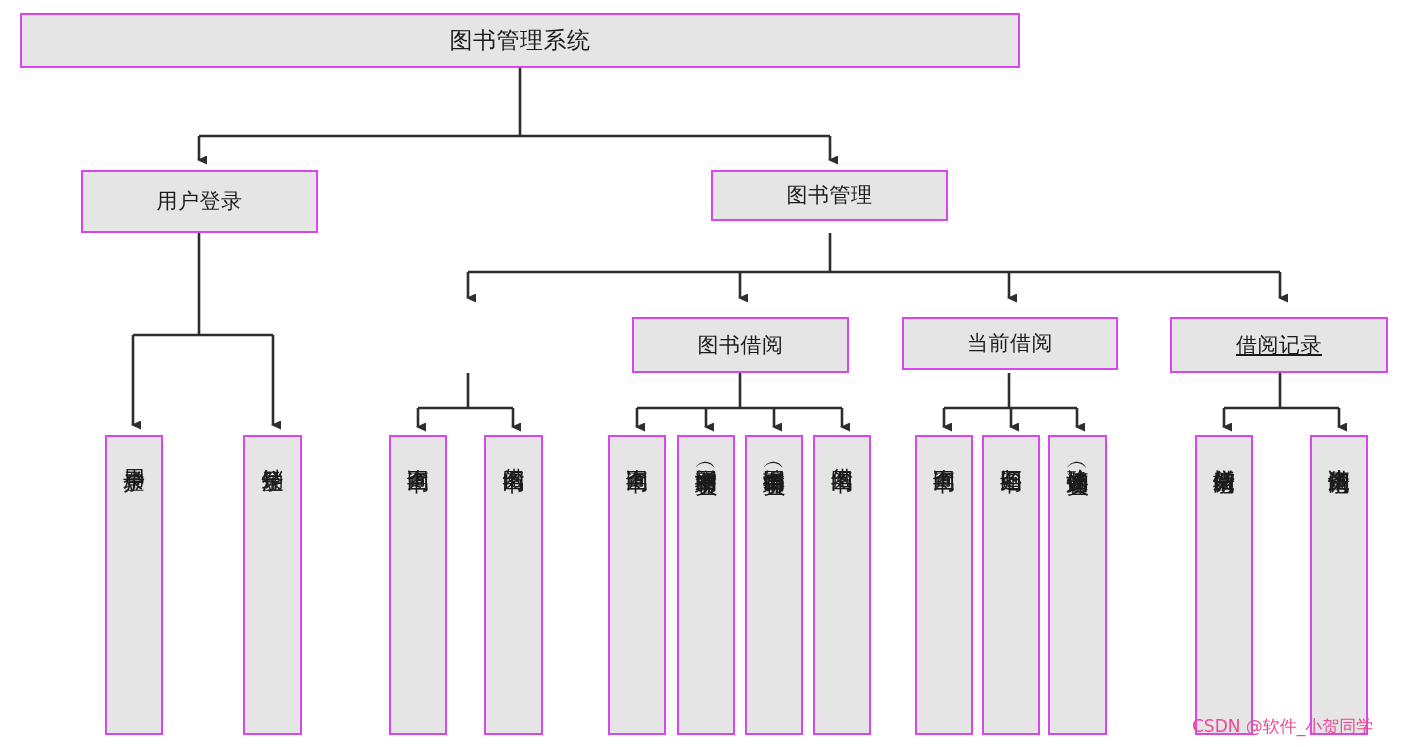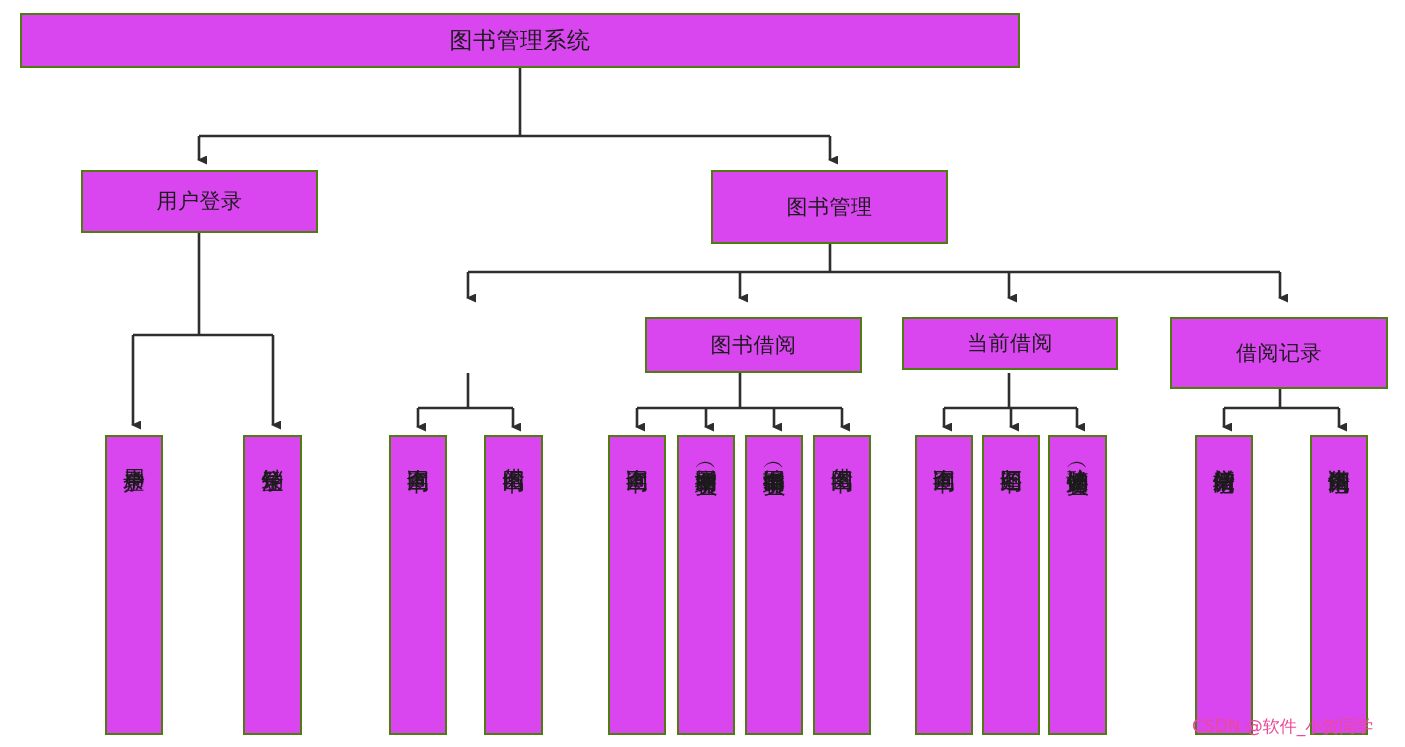--- a/index.html
+++ b/index.html
@@ -22,22 +22,22 @@
     position: absolute;
     left: 0;
     top: 0;
     width: 1405px;
     height: 747px;
     pointer-events: none;
   }
   .node {
     position: absolute;
     box-sizing: border-box;
-    background: #d946ef;
-    border: 2px solid #4d7c0f;
+    background: #e5e5e5;
+    border: 2px solid #d946ef;
     display: flex;
     align-items: center;
     justify-content: center;
     color: #1b1b1b;
     z-index: 2;
   }
   .node .label {
     display: block;
     text-align: center;
     line-height: 1.18;
@@ -130,31 +130,31 @@
     </g>
   </svg>
 
   <div class="node node-root" style="left:20px; top:13px; width:1000px; height:55px;">
     <span class="label">图书管理系统</span>
   </div>
 
   <div class="node node-level1" style="left:81px; top:170px; width:237px; height:63px;">
     <span class="label">用户登录</span>
   </div>
-  <div class="node node-level1" style="left:711px; top:170px; width:237px; height:74px;">
+  <div class="node node-level1" style="left:711px; top:170px; width:237px; height:51px;">
     <span class="label">图书管理</span>
   </div>
 
-  <div class="node node-level2" style="left:632px; top:317px; width:217px; height:56px;margin-left:13px;">
+  <div class="node node-level2" style="left:632px; top:317px; width:217px; height:56px;">
     <span class="label">图书借阅</span>
   </div>
   <div class="node node-level2" style="left:902px; top:317px; width:216px; height:53px;">
     <span class="label">当前借阅</span>
   </div>
-  <div class="node node-level2" style="left:1170px; top:317px; width:218px; height:72px;">
+  <div class="node node-level2" style="left:1170px; top:317px; width:218px; height:56px;text-decoration:underline;">
     <span class="label">借阅记录</span>
   </div>
 
   <div class="node node-leaf" style="left:105px; top:435px; width:58px; height:300px;">
     <span class="label">用户登录</span>
   </div>
   <div class="node node-leaf" style="left:243px; top:435px; width:59px; height:300px;">
     <span class="label">注销登录</span>
   </div>
 

